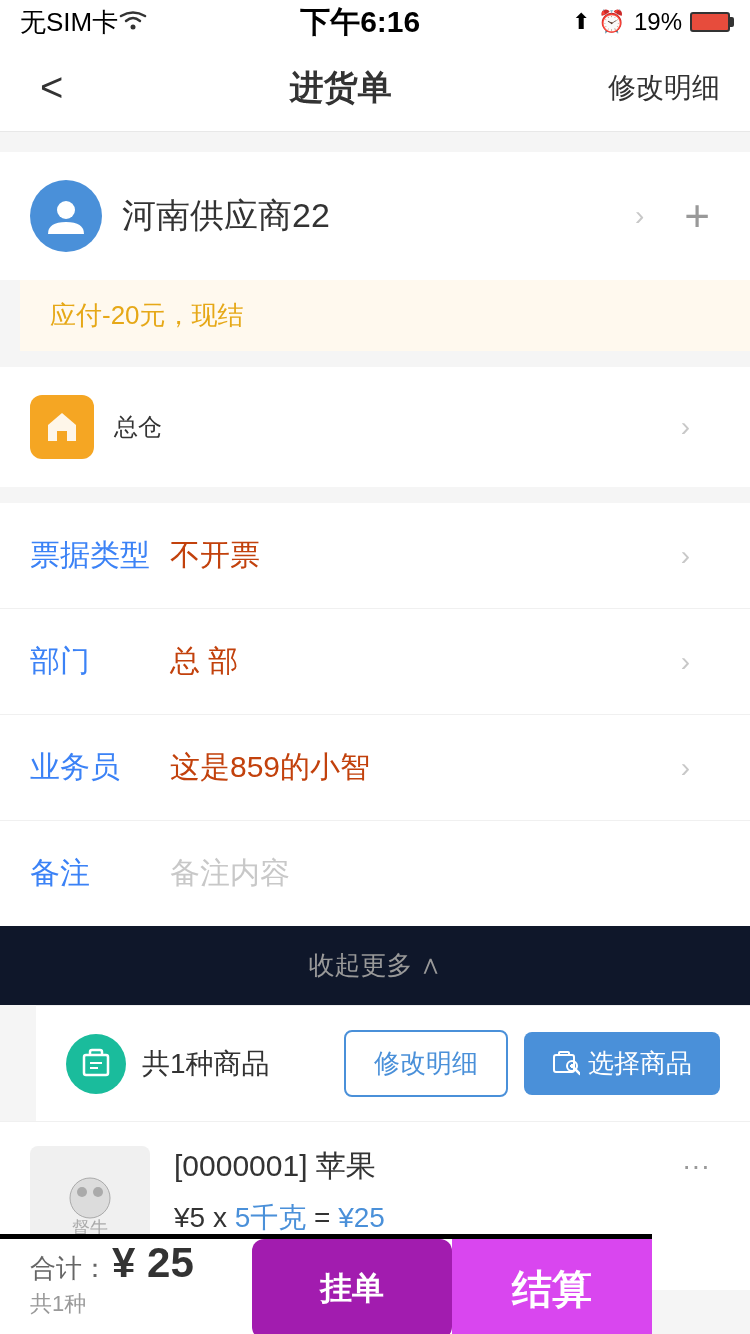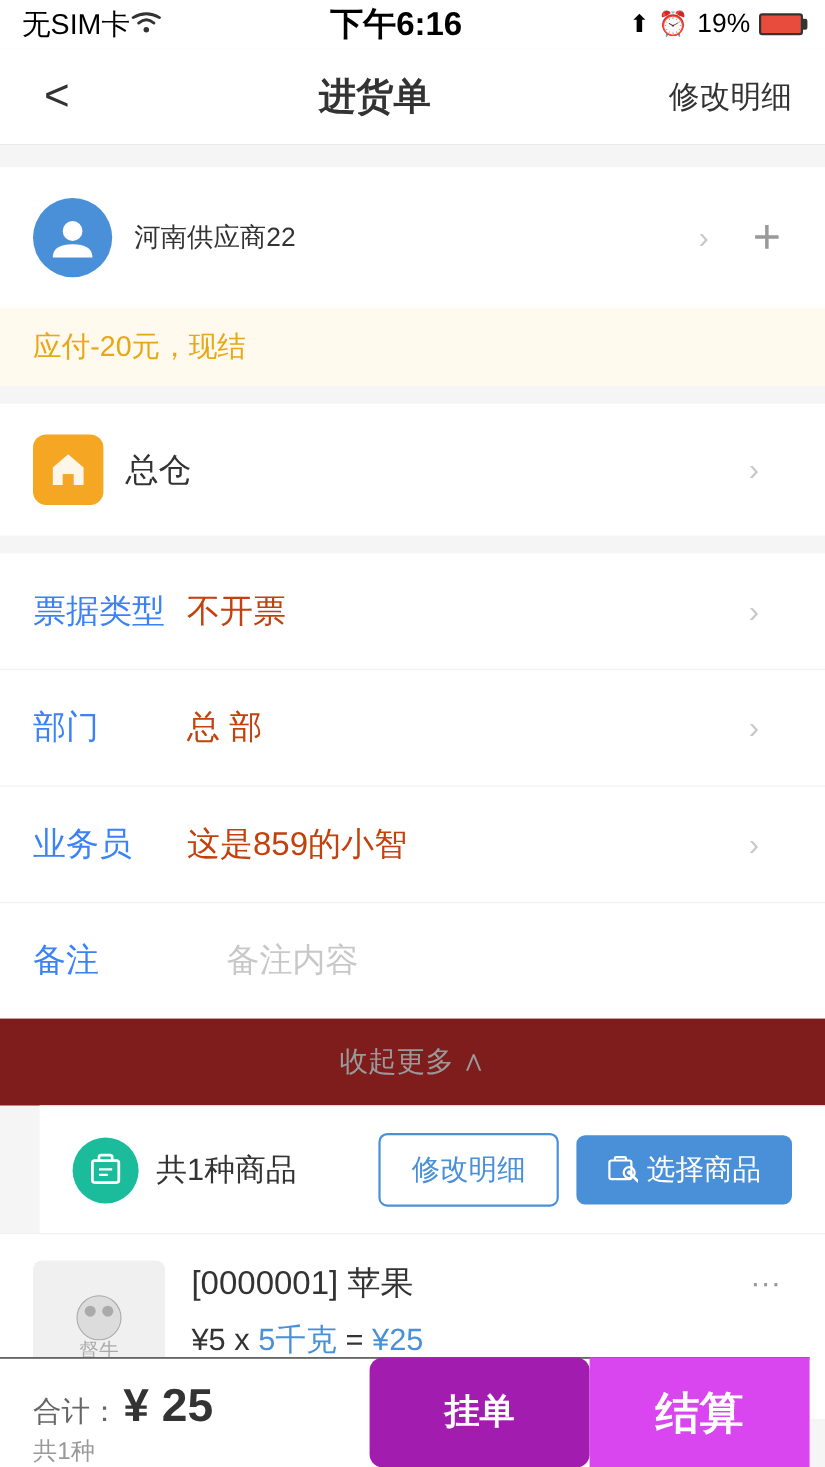--- a/index.html
+++ b/index.html
@@ -95,41 +95,42 @@
       background: #4a90d9;
       display: flex;
       align-items: center;
       justify-content: center;
       margin-right: 20px;
       flex-shrink: 0;
     }
     .supplier-avatar svg { width: 44px; height: 44px; }
     .supplier-name {
       flex: 1;
-      font-size: 24px;
+      font-size: 34px;
       color: #333;
     }
     .chevron {
       font-size: 28px;
       color: #c8c8c8;
       margin-right: 30px;
     }
     .add-btn {
       font-size: 44px;
       color: #999;
       cursor: pointer;
       padding: 0 10px;
     }
 
     
     .notice-bar {
       background: #fff9ee;
       padding: 18px 30px;
       font-size: 26px;
       color: #e6a817;
+      margin-left: 20px;
     }
 
     .section-divider-small {
       height: 16px;
       background: #f5f5f5;
     }
 
     
     .warehouse-row {
       display: flex;
@@ -143,57 +144,57 @@
       border-radius: 12px;
       background: #f5a623;
       display: flex;
       align-items: center;
       justify-content: center;
       margin-right: 20px;
       flex-shrink: 0;
     }
     .warehouse-name {
       flex: 1;
-      font-size: 30px;
+      font-size: 24px;
       color: #333;
     }
 
     
     .form-section {
       background: #fff;
       margin-top: 16px;
     }
     .form-row {
       display: flex;
       align-items: center;
       padding: 32px 30px;
       border-bottom: 1px solid #f0f0f0;
       cursor: pointer;
     }
-    .form-row:last-child { border-bottom: none; gap: 36px; }
+    .form-row:last-child { border-bottom: none; }
     .form-label {
       font-size: 30px;
       color: #3b82f6;
       width: 140px;
       flex-shrink: 0;
     }
     .form-value {
       flex: 1;
       font-size: 30px;
       color: #c2410c;
     }
     .form-placeholder {
       flex: 1;
       font-size: 30px;
       color: #c8c8c8;
     }
 
     
     .collapse-bar {
-      background: #7f1d1d;
+      background: #0f172a;
       text-align: center;
       padding: 22px 30px;
       font-size: 26px;
       color: #999;
       cursor: pointer;
     }
 
     
     .products-header {
       display: flex;
@@ -285,26 +286,26 @@
       font-size: 28px;
       color: #999;
       padding: 4px 10px;
     }
 
     
     .bottom-bar {
       position: fixed;
       bottom: 0;
       left: 0;
-      width: 736px;
+      width: 652px;
       height: 100px;
       display: flex;
-      align-items: flex-end;
-      background: #fff;
-      border-top: 1px solid #000000;
+      align-items: flex-start;
+      background: #fff;
+      border-top: 5px solid #000000;
     }
     .total-section {
       flex: 1;
       padding: 0 30px;
     }
     .total-label {
       font-size: 26px;
       color: #666;
     }
     .total-amount {

